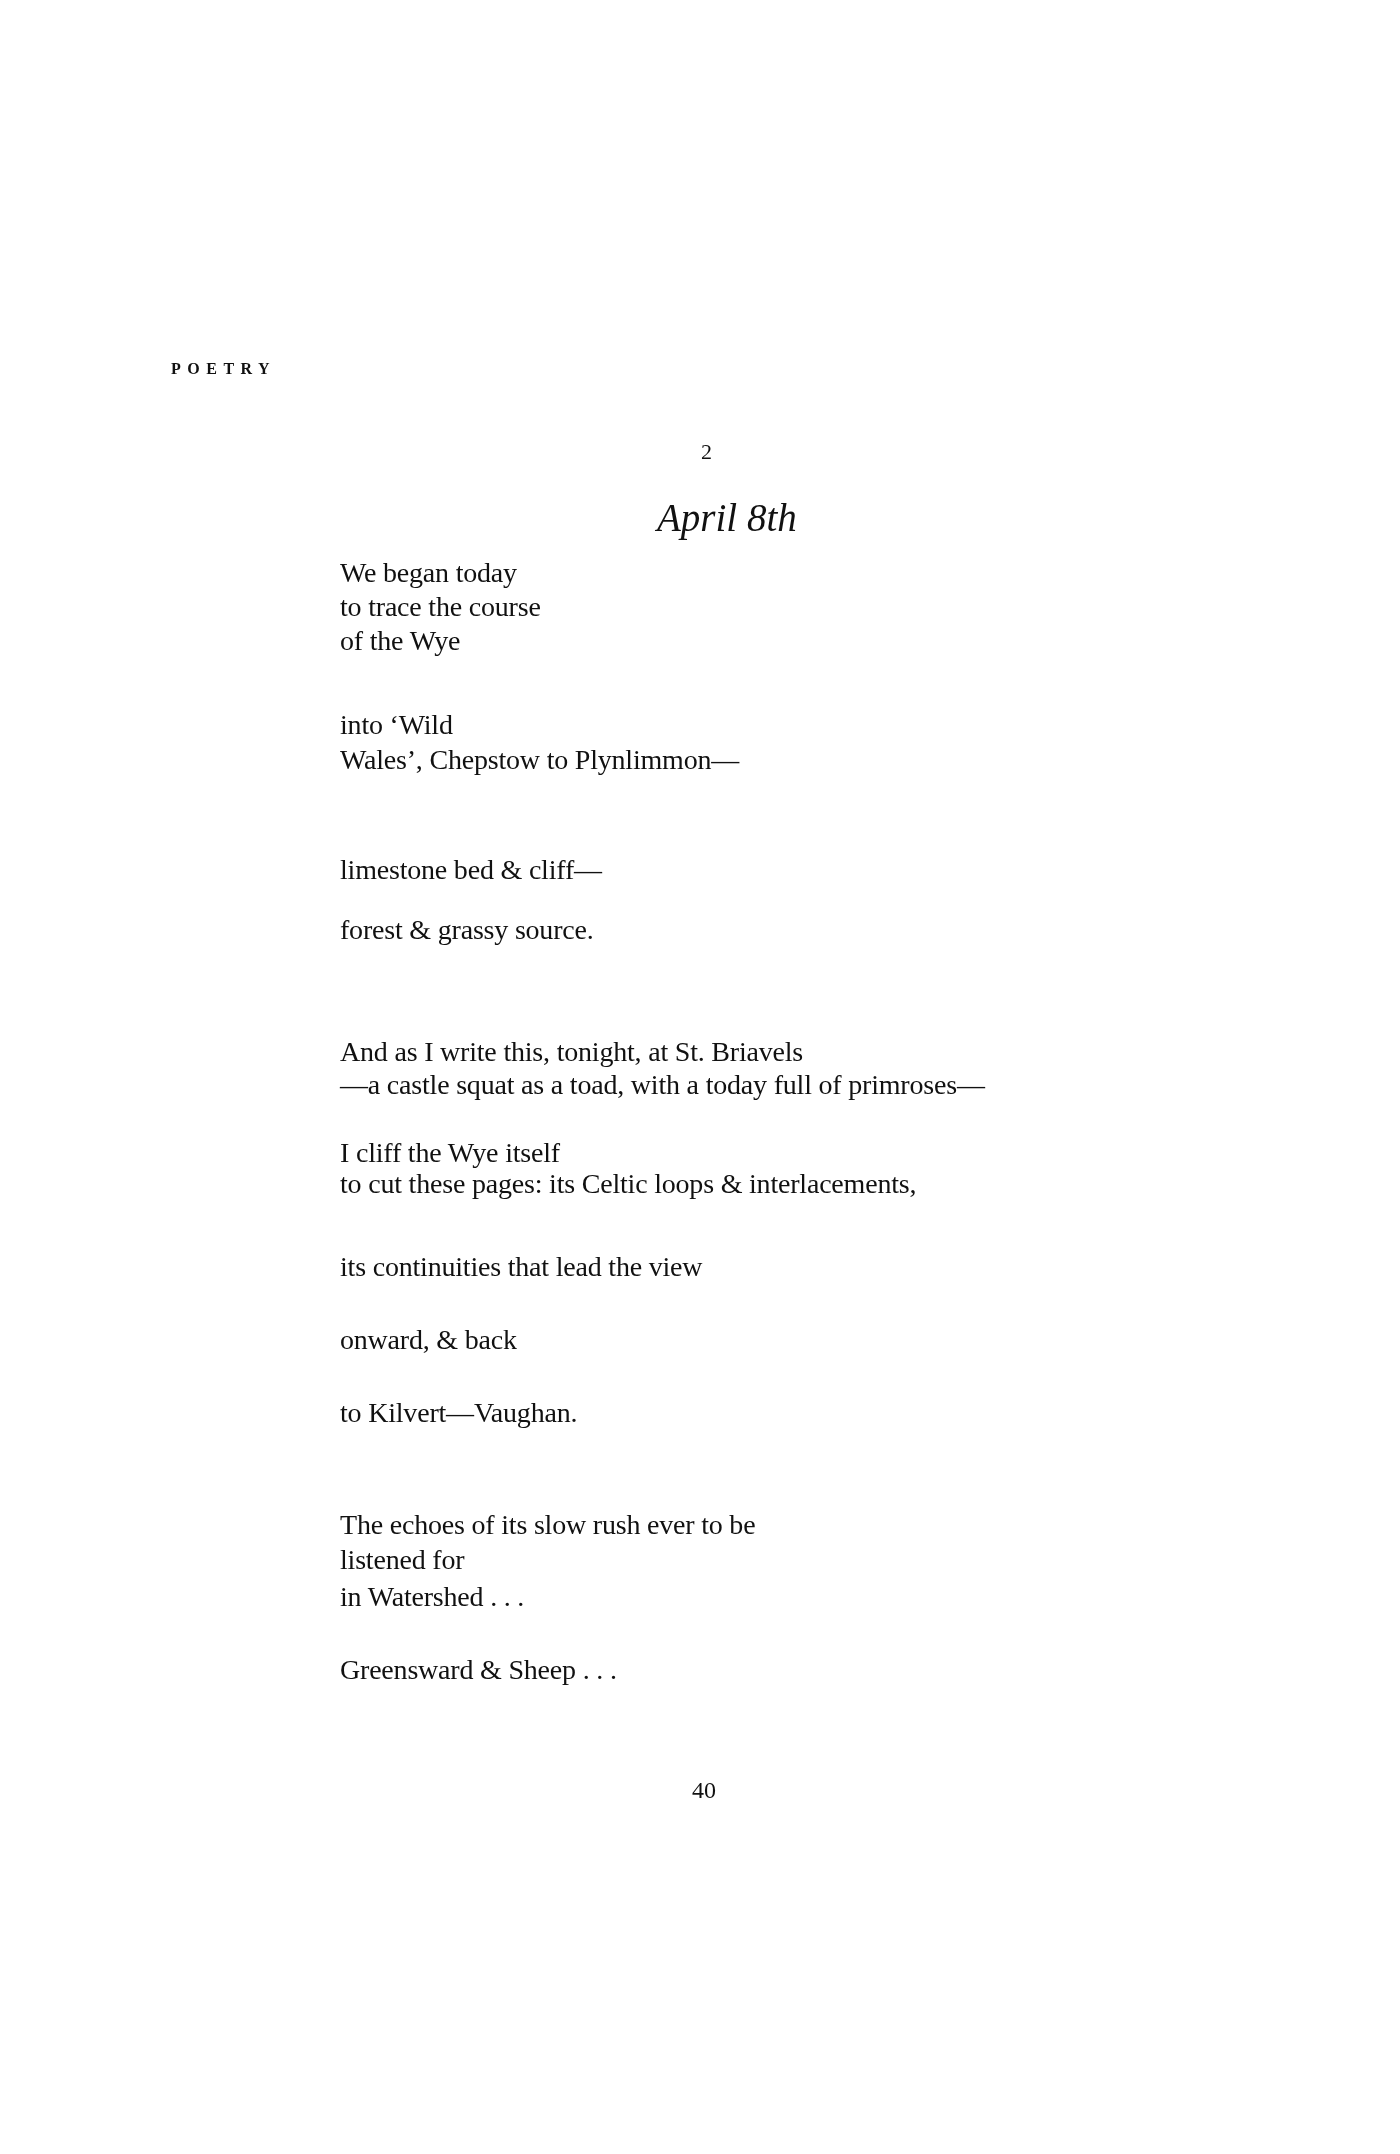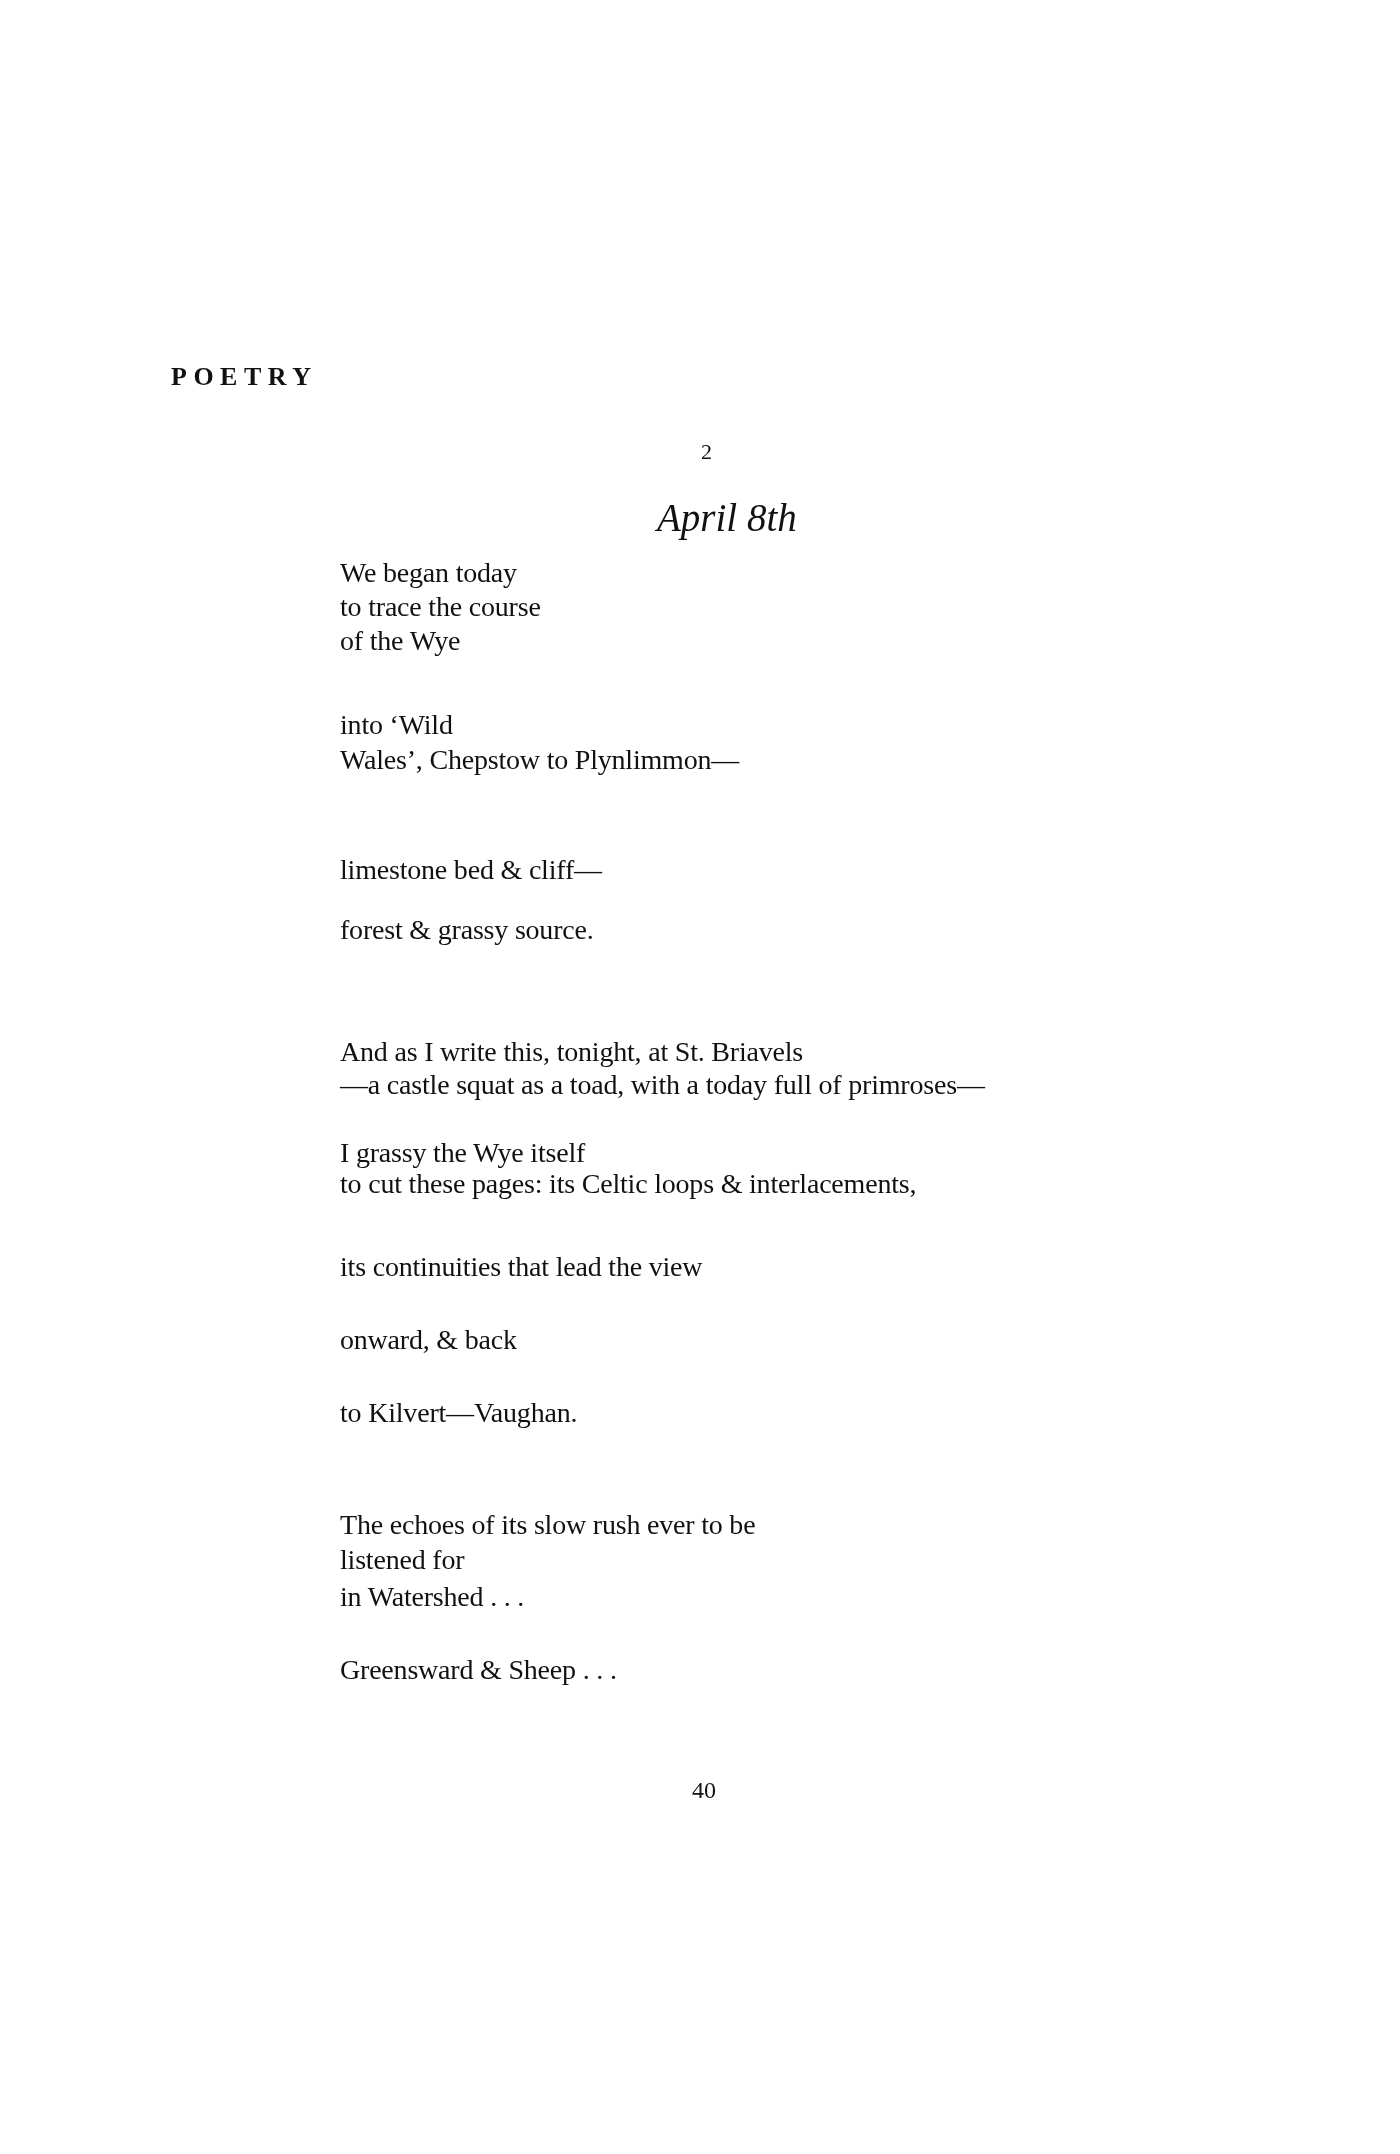--- a/index.html
+++ b/index.html
@@ -12,25 +12,24 @@
     height: 2154px;
     position: relative;
     overflow: hidden;
     color: #111111;
     font-family: "Liberation Serif", "DejaVu Serif", serif;
   }
   .abs { position: absolute; white-space: pre; }
   .running-head {
     left: 171px;
     top: 357px;
-    font-size: 26px;
+    font-size: 16px;
     letter-spacing: 6.5px;
     font-weight: 700;
     line-height: 24px;
-    margin-top: 8px;
   }
   .section-num {
     left: 701px;
     top: 440px;
     font-size: 22px;
     line-height: 24px;
   }
   .date {
     left: 657px;
     top: 500px;
@@ -68,21 +67,21 @@
   <div class="abs line" style="top:708px">into ‘Wild</div>
   <div class="abs line" style="top:743px">Wales’, Chepstow to Plynlimmon—</div>
 
   <div class="abs line" style="top:853px">limestone bed &amp; cliff—</div>
 
   <div class="abs line" style="top:913px">forest &amp; grassy source.</div>
 
   <div class="abs line" style="top:1035px">And as I write this, tonight, at St. Briavels</div>
   <div class="abs line" style="top:1068px">—a castle squat as a toad, with a today full of primroses—</div>
 
-  <div class="abs line" style="top:1136px">I grassy the Wye itself</div>
+  <div class="abs line" style="top:1136px">I cliff the Wye itself</div>
   <div class="abs line" style="top:1167px">to cut these pages: its Celtic loops &amp; interlacements,</div>
 
   <div class="abs line" style="top:1250px">its continuities that lead the view</div>
 
   <div class="abs line" style="top:1323px">onward, &amp; back</div>
 
   <div class="abs line" style="top:1396px">to Kilvert—Vaughan.</div>
 
   <div class="abs line" style="top:1508px">The echoes of its slow rush ever to be</div>
   <div class="abs line" style="top:1543px">listened for</div>

